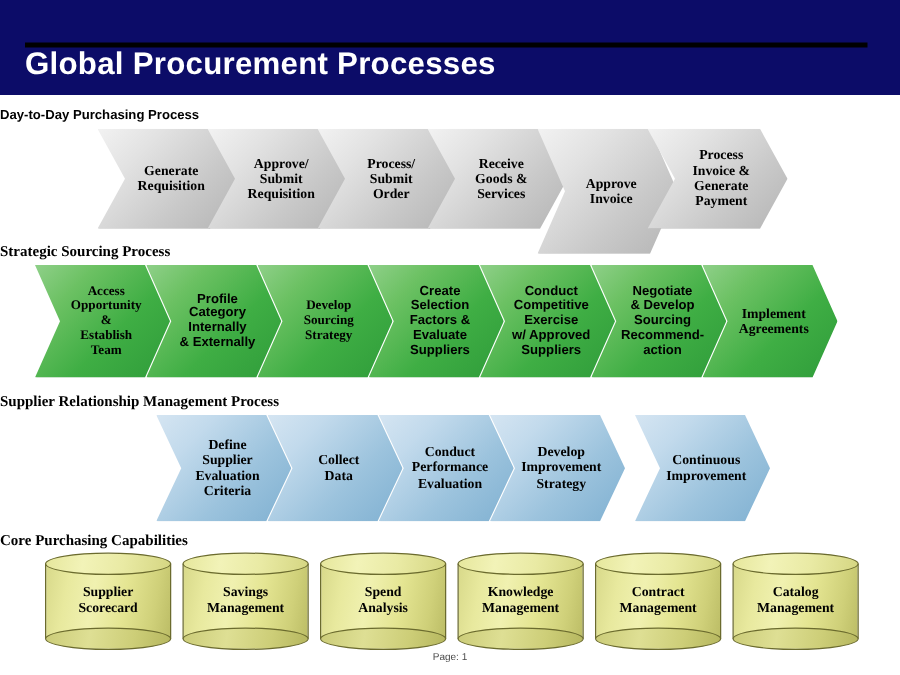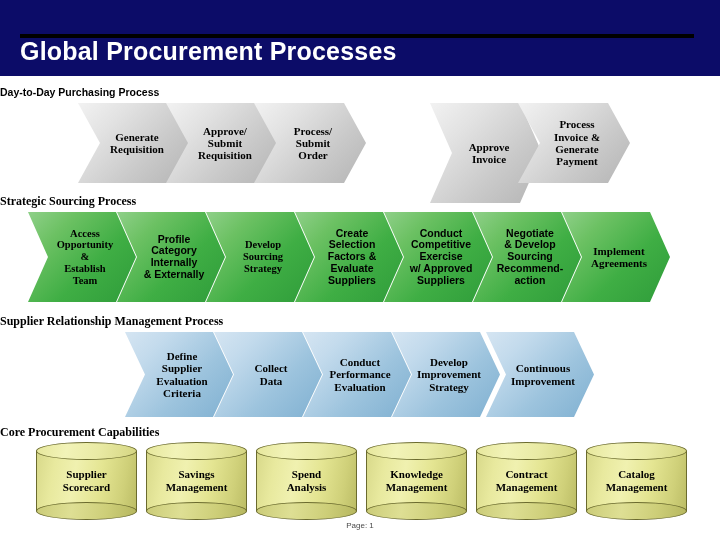--- a/index.html
+++ b/index.html
@@ -176,20 +176,23 @@
 <div class="chev-row" style="left:0; top:103px; width:720px; height:80px;">
   <div class="chev grey font-serif" style="left:78px; width:112px; height:80px; font-size:11px;">
     <span class="lbl">Generate<br>Requisition</span>
   </div>
   <div class="chev grey font-serif" style="left:166px; width:112px; height:80px; font-size:11px;">
     <span class="lbl">Approve/<br>Submit<br>Requisition</span>
   </div>
   <div class="chev grey font-serif" style="left:254px; width:112px; height:80px; font-size:11px;">
     <span class="lbl">Process/<br>Submit<br>Order</span>
   </div>
+  <div class="chev grey font-serif" style="left:342px; width:112px; height:80px; font-size:11px;">
+    <span class="lbl">Receive<br>Goods &amp;<br>Services</span>
+  </div>
   <div class="chev grey font-serif" style="left:430px; width:112px; height:100px; font-size:11px;">
     <span class="lbl">Approve<br>Invoice</span>
   </div>
   <div class="chev grey font-serif" style="left:518px; width:112px; height:80px; font-size:11px;">
     <span class="lbl">Process<br>Invoice &amp;<br>Generate<br>Payment</span>
   </div>
 </div>
 
 <div class="section-heading heading-serif" style="left:0; top:194px; width:720px;">Strategic Sourcing Process</div>
 
@@ -225,26 +228,26 @@
   </div>
   <div class="chev blue font-serif" style="left:214px; width:108px; height:85px; font-size:11px;">
     <span class="lbl">Collect<br>Data</span>
   </div>
   <div class="chev blue font-serif" style="left:303px; width:108px; height:85px; font-size:11px;">
     <span class="lbl">Conduct<br>Performance<br>Evaluation</span>
   </div>
   <div class="chev blue font-serif" style="left:392px; width:108px; height:85px; font-size:11px;">
     <span class="lbl">Develop<br>Improvement<br>Strategy</span>
   </div>
-  <div class="chev blue font-serif" style="left:486px; width:108px; height:85px; font-size:11px;">
+  <div class="chev blue font-serif" style="left:508px; width:108px; height:85px; font-size:11px;">
     <span class="lbl">Continuous<br>Improvement</span>
   </div>
 </div>
 
-<div class="section-heading heading-serif" style="left:0; top:425px; width:720px;">Core Procurement Capabilities</div>
+<div class="section-heading heading-serif" style="left:0; top:425px; width:720px;">Core Purchasing Capabilities</div>
 
 <div class="chev-row" style="left:0; top:442px; width:720px; height:78px;">
   <div class="cyl" style="left:36px; width:101px; height:78px;">
     <div class="cyl-body"></div>
     <div class="cyl-bottom"></div>
     <div class="cyl-top"></div>
     <div class="cyl-label">Supplier<br>Scorecard</div>
   </div>
   <div class="cyl" style="left:146px; width:101px; height:78px;">
     <div class="cyl-body"></div>

